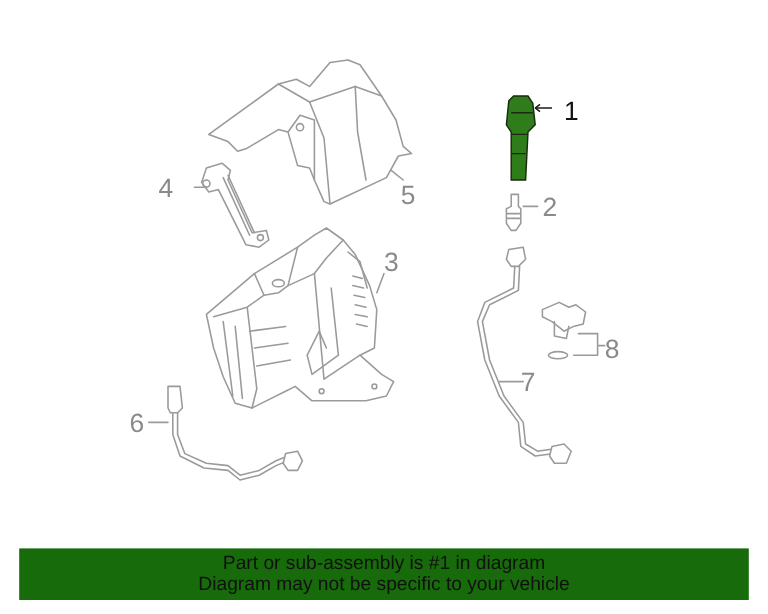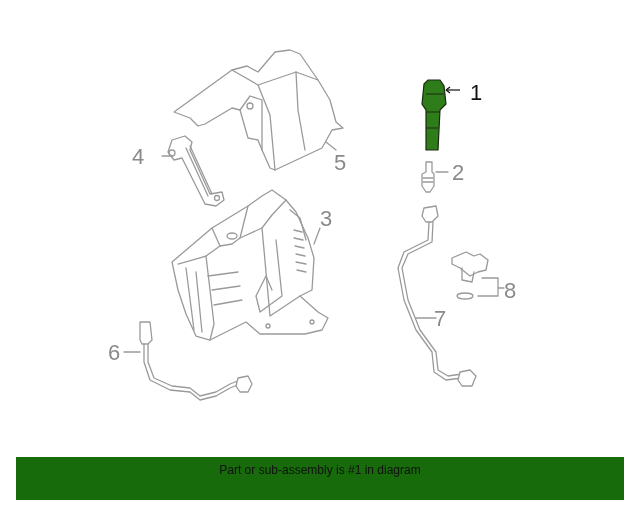--- a/index.html
+++ b/index.html
@@ -1,20 +1,20 @@
 <!DOCTYPE html>
 <html><head>
 <meta charset="utf-8">
 <style>
   html, body { margin:0; padding:0; background:#ffffff; }
   body { width:640px; height:512px; position:relative; overflow:hidden; font-family:"Liberation Sans", sans-serif; }
   #diagram { position:absolute; left:0; top:0; width:640px; height:512px; }
   .lbl { font-family:"Liberation Sans", sans-serif; font-size:22px; fill:#8a8a8a; }
   .lbl1 { fill:#111111; }
-  .banner { position:absolute; left:16px; top:457px; width:608px; height:43px; background:#176b0a; color:#111; text-align:center; font-size:12px; line-height:18px; padding-top:4px; box-sizing:border-box; }
+  .banner { position:absolute; left:16px; top:457px; width:608px; height:43px; background:#176b0a; color:#111; text-align:center; font-size:16px; line-height:18px; padding-top:4px; box-sizing:border-box; }
   .banner div { white-space:nowrap; }
 </style>
 </head>
 <body>
 
 <svg id="diagram" viewBox="0 0 640 512" xmlns="http://www.w3.org/2000/svg">
   <g fill="none" stroke="#9a9a9a" stroke-width="1.3" stroke-linejoin="round" stroke-linecap="round">
 
     <g>
       <path d="M174,112 L232,70 L247,66 L258,72 L275,52 L290,50 L300,54 L318,80 L330,100 L336,122 L343,128 L332,130 L322,148 L275,170 L270,168 L262,150 L258,140 L248,138 L240,110 L232,108 L205,124 L198,126 L190,118 Z" fill="#fff"></path>
@@ -99,13 +99,14 @@
   <text class="lbl" x="320" y="226">3</text>
   <text class="lbl" x="132" y="164">4</text>
   <text class="lbl" x="334" y="170">5</text>
   <text class="lbl" x="108" y="360">6</text>
   <text class="lbl" x="434" y="326">7</text>
   <text class="lbl" x="504" y="298">8</text>
 </svg>
 
 <div class="banner">
   <div>Part or sub-assembly is #1 in diagram</div>
+  <div>Diagram may not be specific to your vehicle</div>
 </div>
 
 </body></html>

